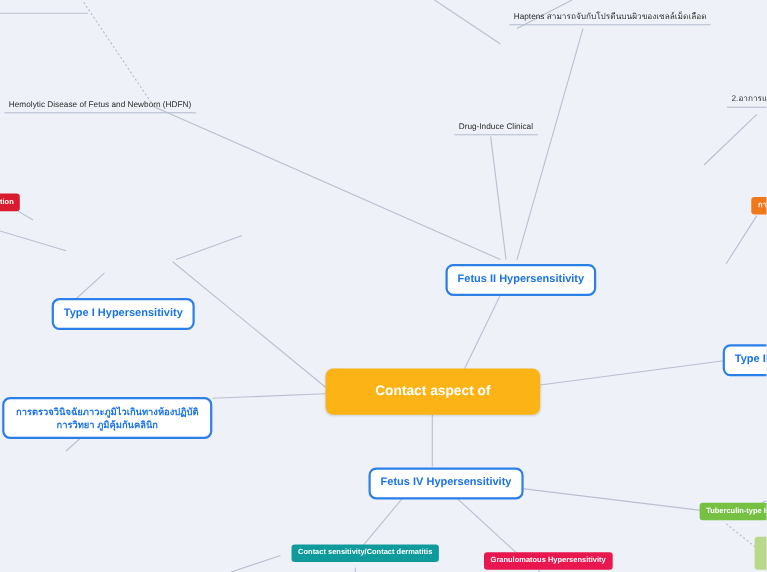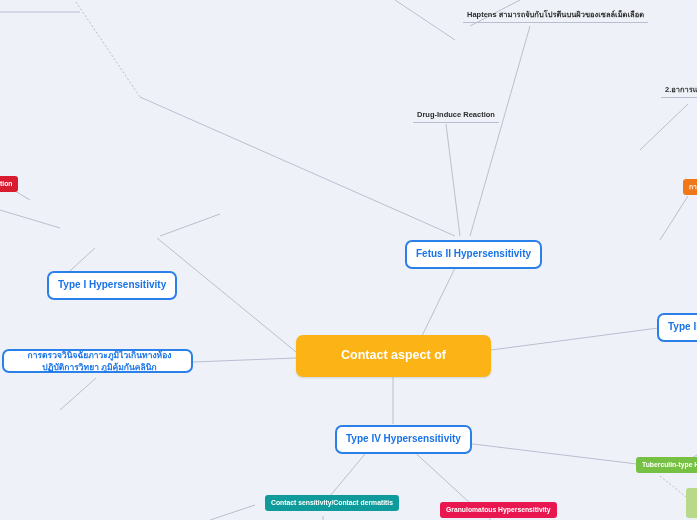--- a/index.html
+++ b/index.html
@@ -63,21 +63,20 @@
   }
 
   
   .leaf {
     color: #2c2c2c;
     font-size: 7.5px;
     border-bottom: 1px solid #b9bfd0;
     padding: 2px 4px 3px 4px;
     background: transparent;
     white-space: nowrap;
-    font-weight: bold;
   }
 
   
   .pill {
     font-size: 6.8px;
     font-weight: bold;
     color: #ffffff;
     border-radius: 3px;
     padding: 4px 6px;
     white-space: nowrap;
@@ -146,37 +145,40 @@
 
   <div class="node branch" style="left:405px; top:240px;">
     <span>Fetus II Hypersensitivity</span>
   </div>
 
   <div class="node branch" style="left:657px; top:313px;">
     <span>Type III</span>
   </div>
 
   <div class="node branch" style="left:335px; top:425px;">
-    <span>Type IV Hypersensitivity</span>
-  </div>
-
-  <div class="node branch branch-wrap" style="left:2px; top:349px; width:191px; height:24px;padding-left:13px;">
+    <span>Fetus IV Hypersensitivity</span>
+  </div>
+
+  <div class="node branch branch-wrap" style="left:2px; top:361px; width:191px; height:38px;">
     <span>
       <span>การตรวจวินิจฉัยภาวะภูมิไวเกินทางห้องปฏิบัติการวิทยา</span>
       <span>ภูมิคุ้มกันคลินิก</span>
     </span>
   </div>
 
   <div class="node leaf" style="left:463px; top:8px;">
     <span>Haptens สามารถจับกับโปรตีนบนผิวของเซลล์เม็ดเลือด</span>
   </div>
 
+  <div class="node leaf" style="left:4px; top:88px;">
+    <span>Hemolytic Disease of Fetus and Newborn (HDFN)</span>
+  </div>
 
   <div class="node leaf" style="left:413px; top:108px;">
-    <span>Drug-Induce Reaction</span>
+    <span>Drug-Induce Clinical</span>
   </div>
 
   <div class="node leaf" style="left:661px; top:83px;">
     <span>2.อาการแสดง</span>
   </div>
 
   <div class="node pill pill-teal" style="left:265px; top:495px;">
     <span>Contact sensitivity/Contact dermatitis</span>
   </div>
 

